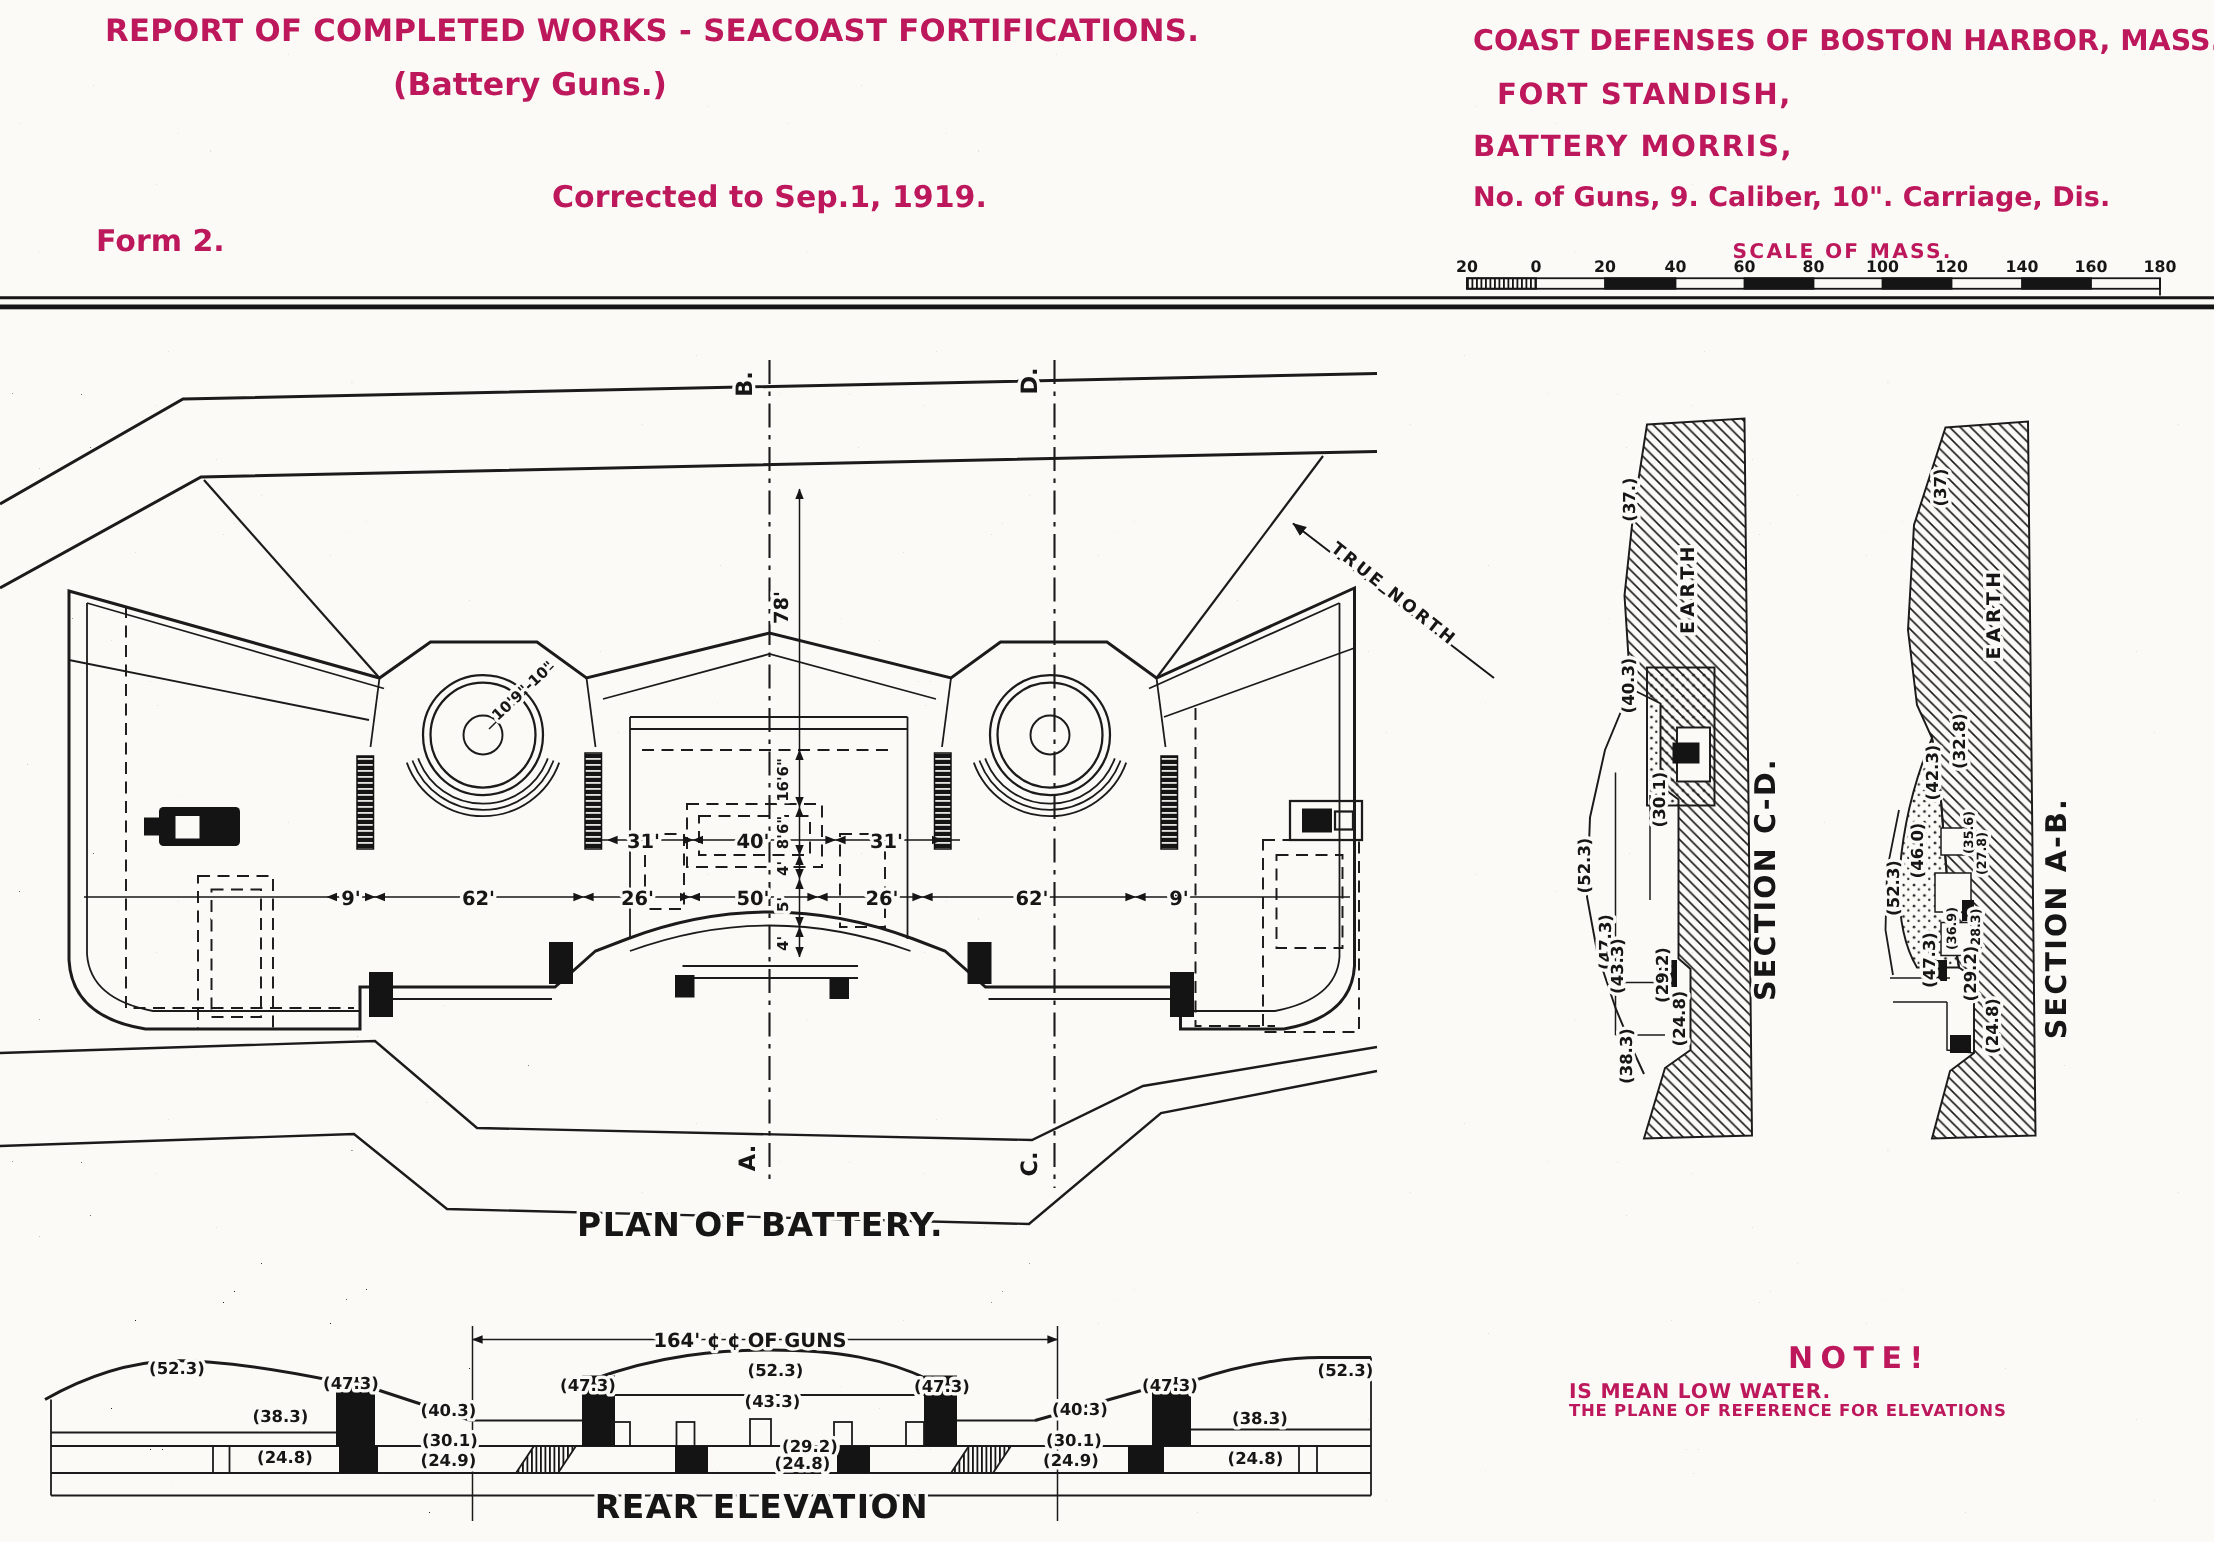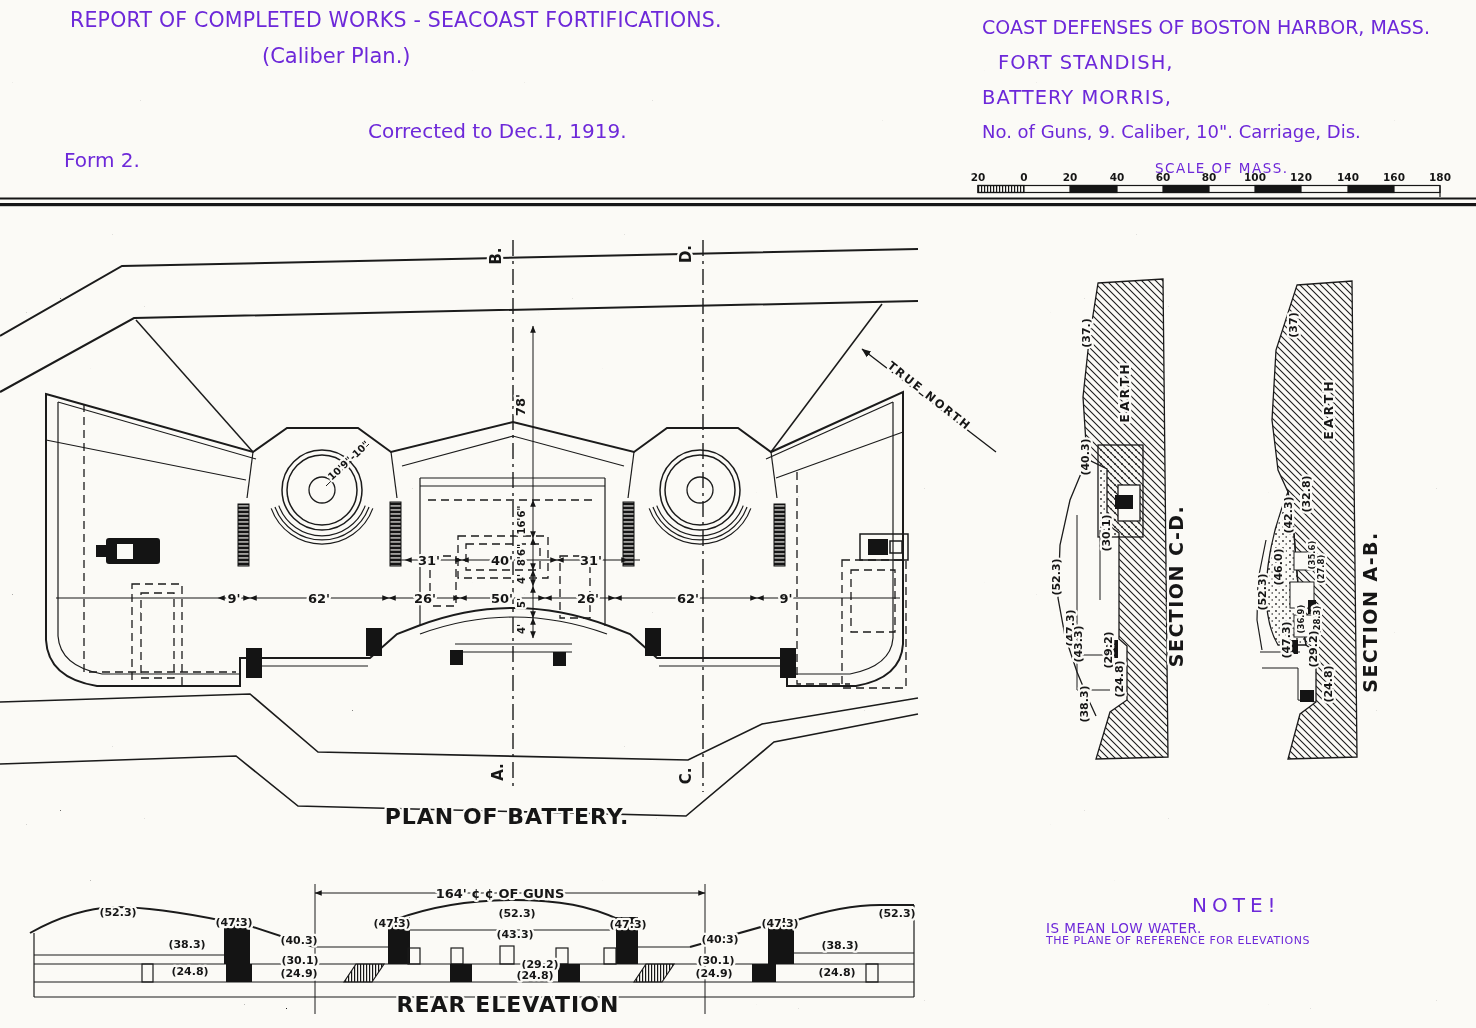--- a/index.html
+++ b/index.html
@@ -1,17 +1,17 @@
 <!DOCTYPE html>
 <html><head>
 <meta charset="utf-8">
 <style>
   html,body{margin:0;padding:0;background:#fbfaf6;}
   #sheet{position:relative;width:1476px;height:1028px;background:#fbfaf6;overflow:hidden;}
-  .t{position:absolute;white-space:nowrap;color:#6d28d9;font-family:"DejaVu Sans",sans-serif;font-weight:normal;}
+  .t{position:absolute;white-space:nowrap;color:#be185d;font-family:"DejaVu Sans",sans-serif;font-weight:bold;}
   svg{position:absolute;left:0;top:0;}
   svg text{font-family:"DejaVu Sans",sans-serif;font-weight:bold;fill:#161616;}
   .halo{paint-order:stroke;stroke:#fbfaf6;stroke-width:4.5px;stroke-linejoin:round;}
   .tick{font-size:10.5px;}
   .dim{font-size:13px;}
   .sm{font-size:10px;}
   .xs{font-size:8.5px;}
   .lbl{font-size:11px;}
   .mk{font-size:15px;}
   .big{font-size:22px;letter-spacing:1px;}
@@ -353,22 +353,22 @@
     <text class="lbl halo" x="714" y="977">(24.9)</text>
     <text class="lbl halo" x="780" y="927">(47.3)</text>
     <text class="lbl halo" x="897" y="917">(52.3)</text>
     <text class="lbl halo" x="840" y="949">(38.3)</text>
     <text class="lbl halo" x="837" y="976">(24.8)</text>
   </g>
   <text class="big halo" x="508" y="1012" text-anchor="middle">REAR ELEVATION</text>
 </svg>
 
   <div class="t" style="left:70px;top:8px;font-size:20.5px;letter-spacing:.2px;">REPORT OF COMPLETED WORKS - SEACOAST FORTIFICATIONS.</div>
-  <div class="t" style="left:262px;top:44px;font-size:21px;">(Caliber Plan.)</div>
-  <div class="t" style="left:368px;top:119px;font-size:20px;">Corrected to Dec.1, 1919.</div>
+  <div class="t" style="left:262px;top:44px;font-size:21px;">(Battery Guns.)</div>
+  <div class="t" style="left:368px;top:119px;font-size:20px;">Corrected to Sep.1, 1919.</div>
   <div class="t" style="left:64px;top:148px;font-size:20px;">Form 2.</div>
 
   <div class="t" style="left:982px;top:16px;font-size:19px;">COAST DEFENSES OF BOSTON HARBOR, MASS.</div>
   <div class="t" style="left:998px;top:51px;font-size:19.5px;letter-spacing:1px;">FORT STANDISH,</div>
   <div class="t" style="left:982px;top:86px;font-size:19.5px;letter-spacing:1px;">BATTERY MORRIS,</div>
   <div class="t" style="left:982px;top:121px;font-size:18px;">No. of Guns, 9.   Caliber, 10".   Carriage, Dis.</div>
   <div class="t" style="left:1155px;top:160px;font-size:13.5px;letter-spacing:1.5px;">SCALE OF MASS.</div>
 
   <div class="t" style="left:1192px;top:893px;font-size:20px;letter-spacing:5px;">NOTE!</div>
   <div class="t" style="left:1046px;top:916px;font-size:11px;letter-spacing:.5px;margin-top:18px;">THE PLANE OF REFERENCE FOR ELEVATIONS</div>

